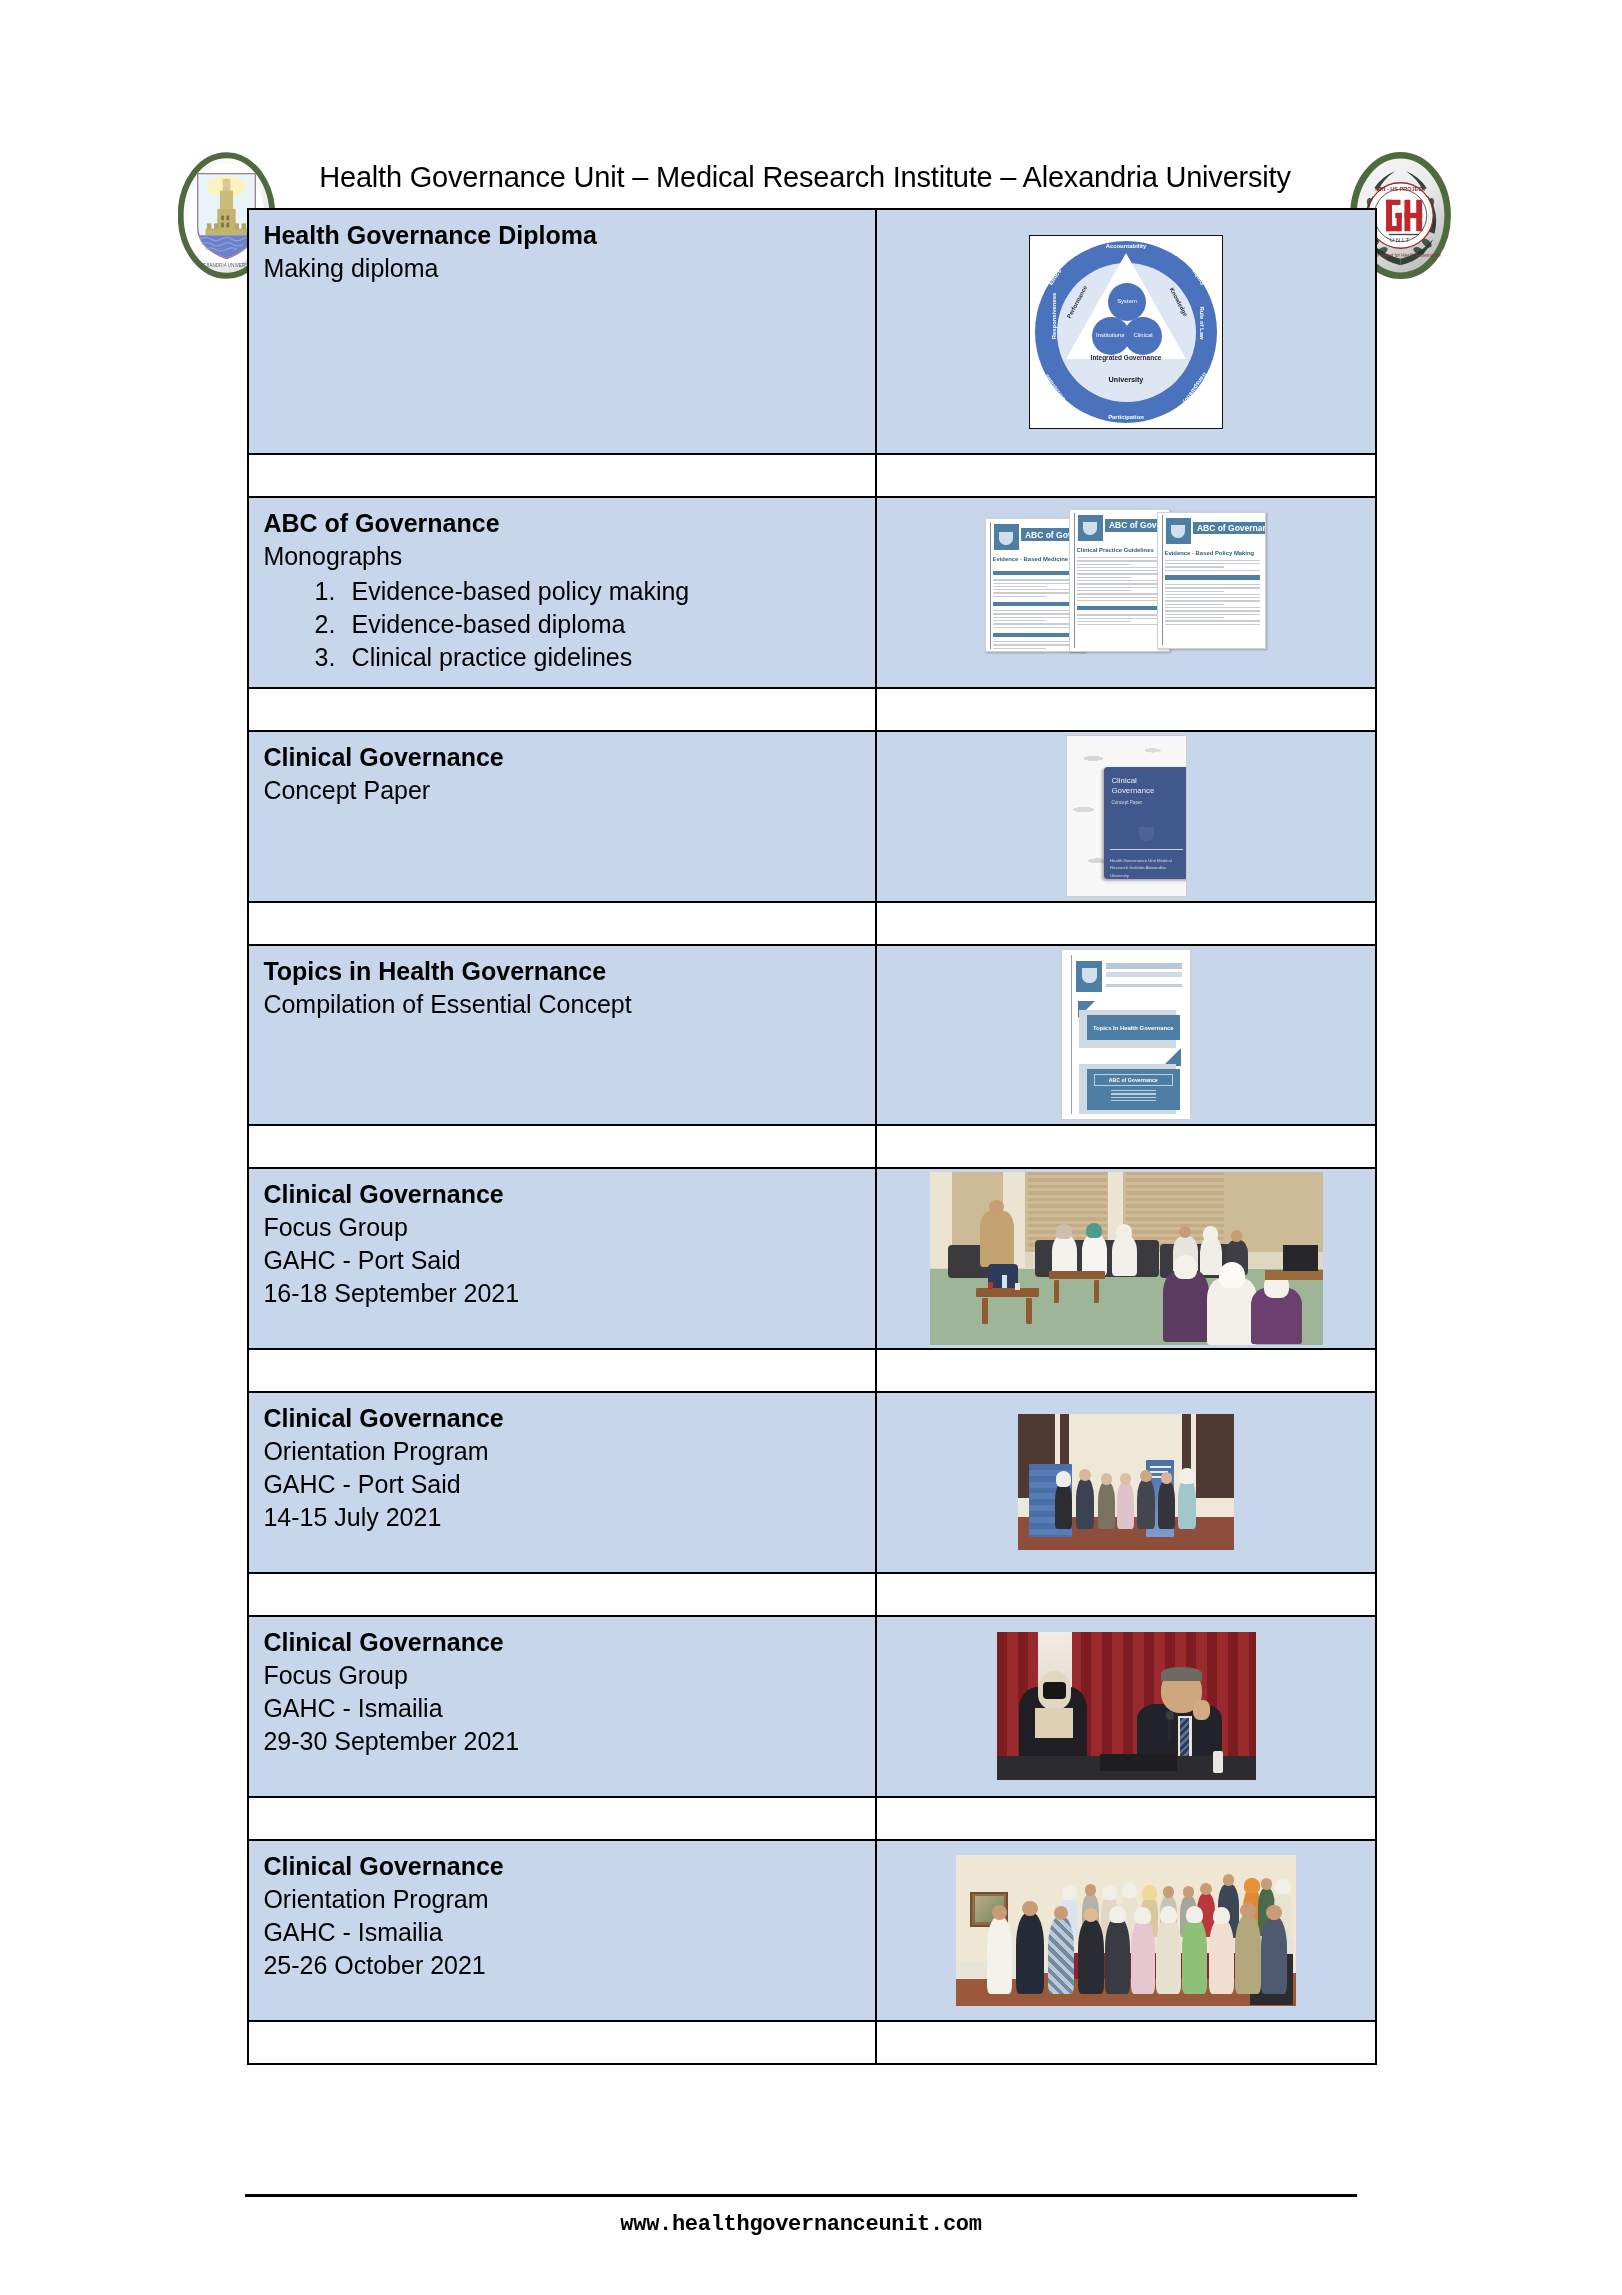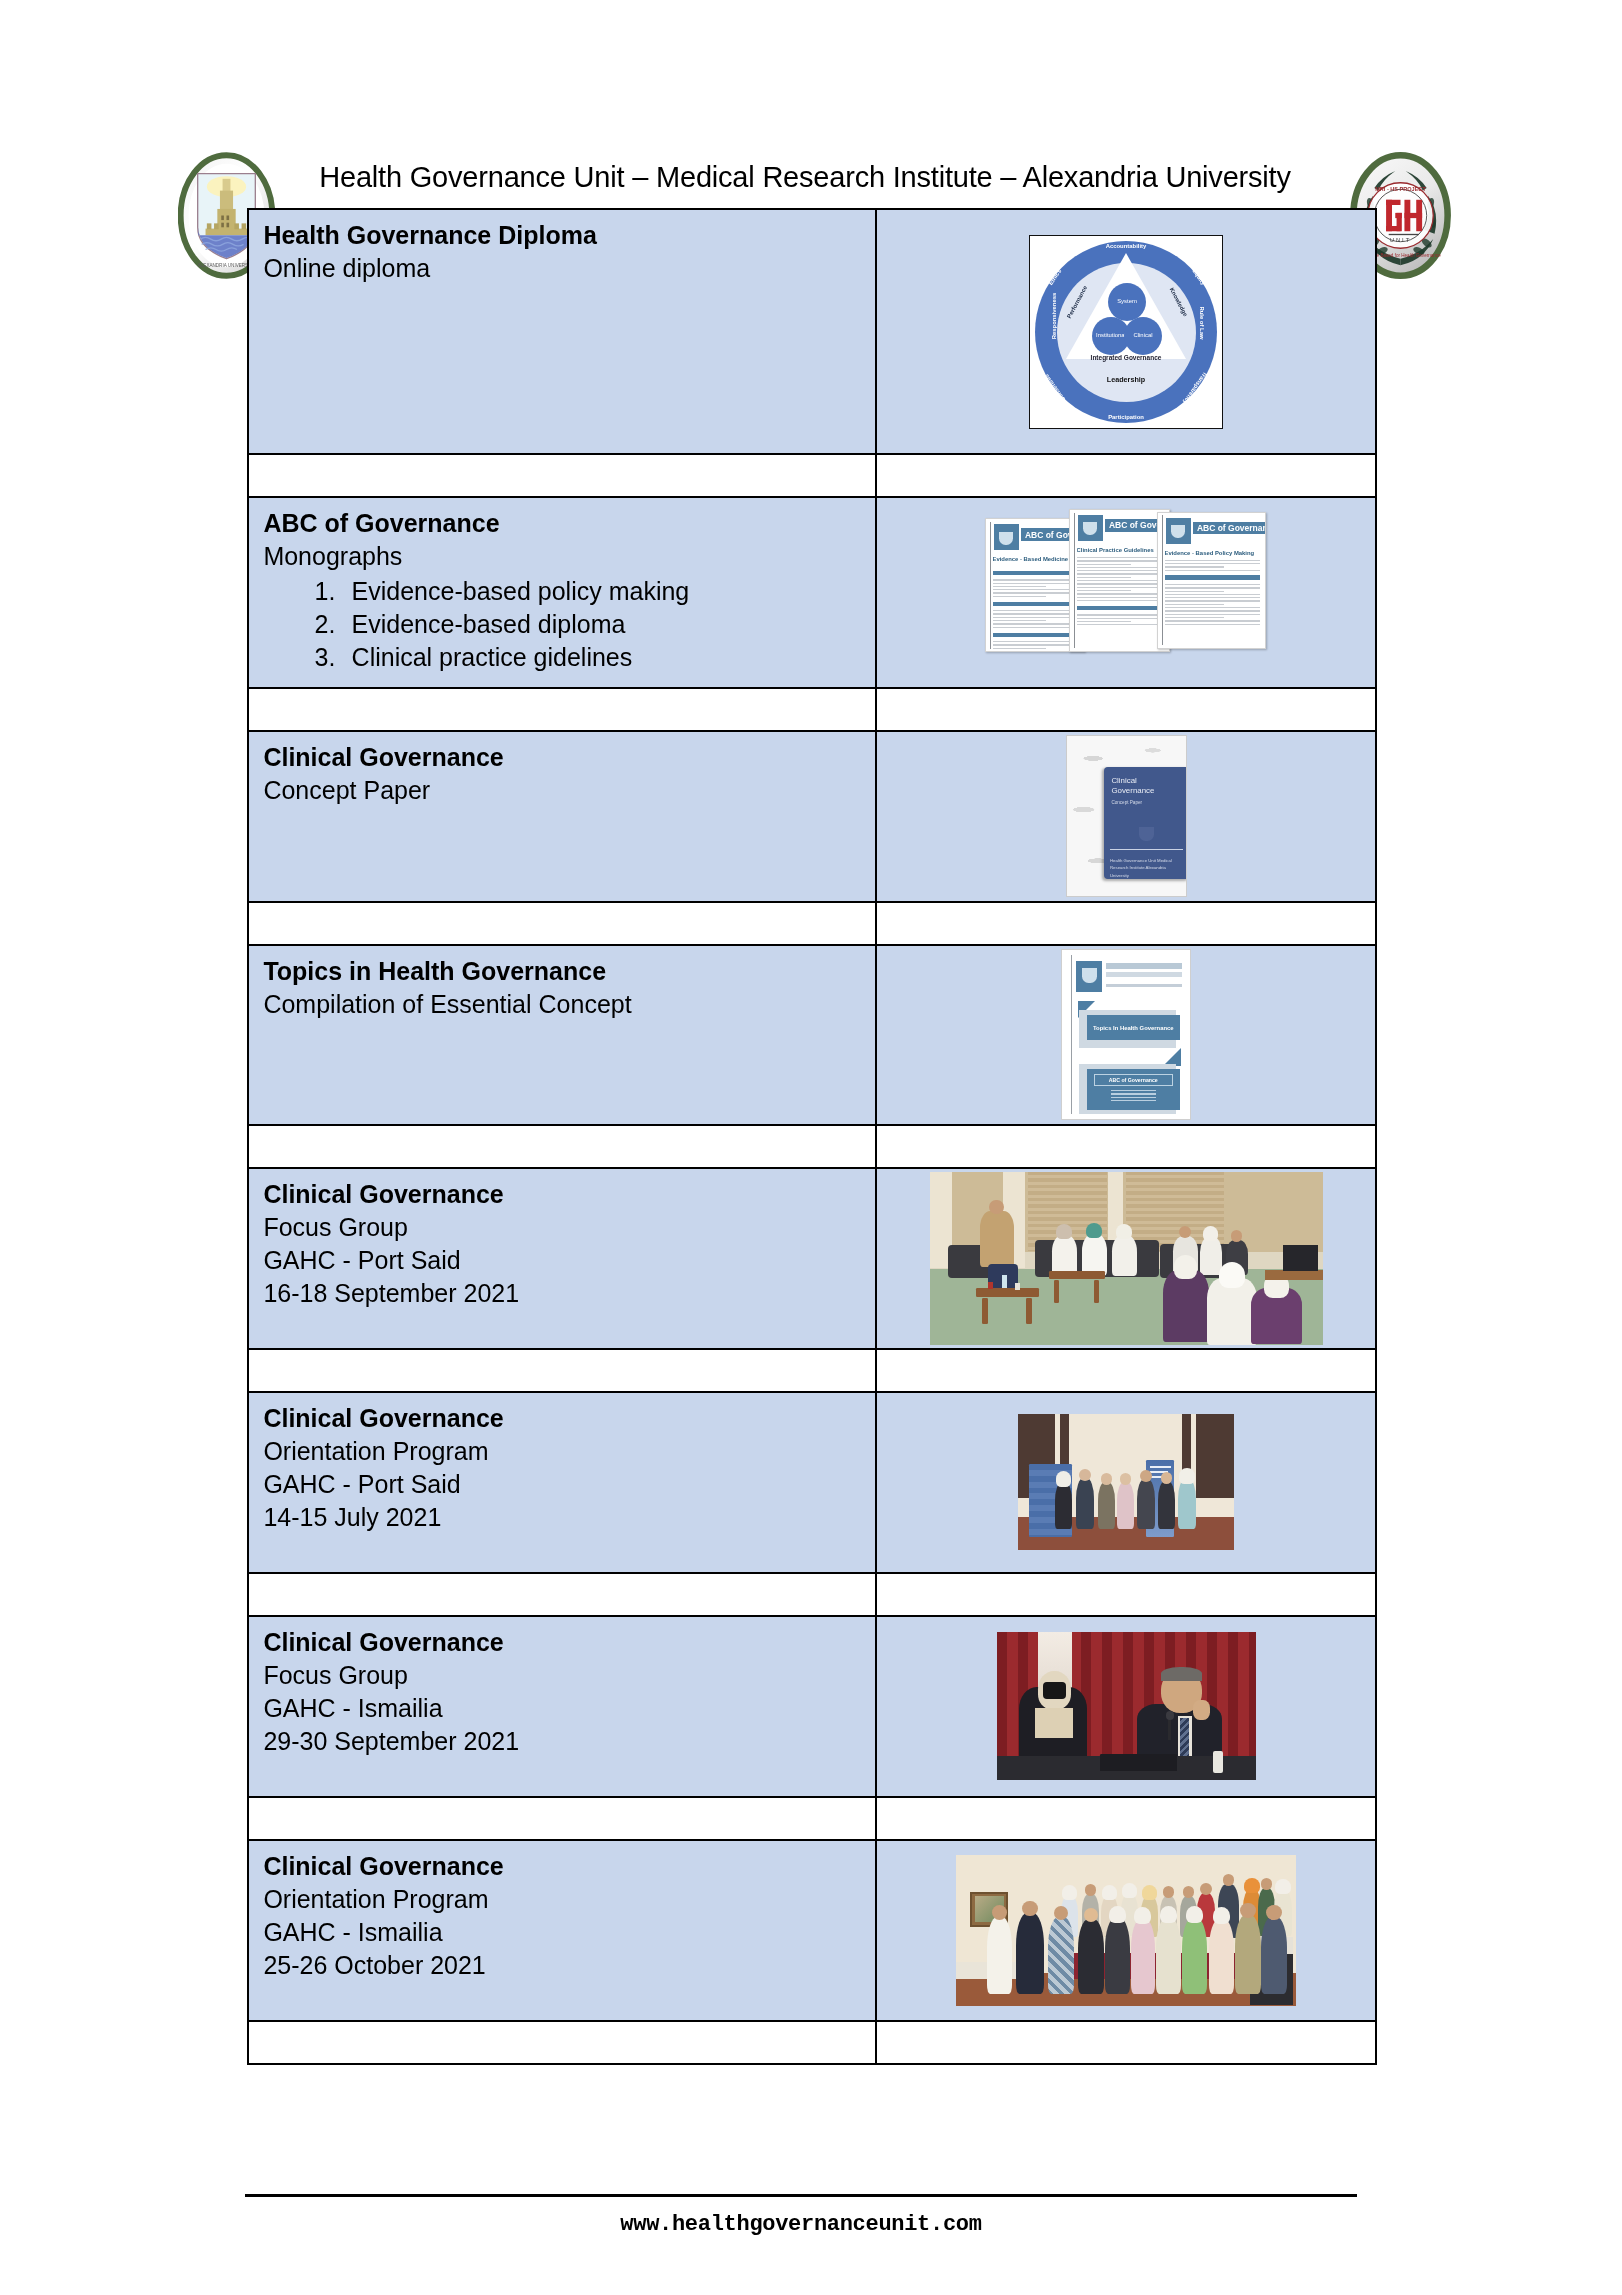--- a/index.html
+++ b/index.html
@@ -707,42 +707,42 @@
         <col class="c-left">
         <col class="c-right">
       </colgroup>
     <tbody>
 
 
       <tr class="content-row">
         <td>
           <div class="cell-text">
             <span class="t-line t-bold">Health Governance Diploma</span>
-            <span class="t-line">Online diploma</span>
+            <span class="t-line">Making diploma</span>
           </div>
         </td>
         <td>
           <div class="cell-media" style="height:243px;">
             <div class="gov-wheel">
               <div class="gw-outer"></div>
               <div class="gw-inner"></div>
               <div class="gw-tri"></div>
 
               <div class="gw-lbl gw-top">Accountability</div>
               <div class="gw-lbl" style="right:14.4px;top:38px;transform:rotate(55deg);">Equity</div>
               <div class="gw-lbl" style="right:3.9px;top:84px;transform:rotate(90deg);">Rule of Law</div>
               <div class="gw-lbl" style="right:7.9px;bottom:37px;transform:rotate(125deg);">Transparency</div>
               <div class="gw-lbl gw-bottom">Participation</div>
               <div class="gw-lbl" style="left:9.2px;bottom:37px;transform:rotate(-125deg);">Consensus</div>
               <div class="gw-lbl" style="left:1.3px;top:77px;transform:rotate(-90deg);">Responsiveness</div>
               <div class="gw-lbl" style="left:15.7px;top:38px;transform:rotate(-55deg);">Ethics</div>
 
               <div class="gw-lbl dark" style="left:29px;top:63px;transform:rotate(-62deg);">Performance</div>
               <div class="gw-lbl dark" style="right:27.5px;top:63px;transform:rotate(62deg);">Knowledge</div>
-              <div class="gw-lead">Leadership</div>
+              <div class="gw-lead">University</div>
 
               <div class="gw-node sys">System</div>
               <div class="gw-node inst">Institutional</div>
               <div class="gw-node clin">Clinical</div>
 
               <div class="gw-ig">Integrated Governance</div>
             </div>
           </div>
         </td>
       </tr>

